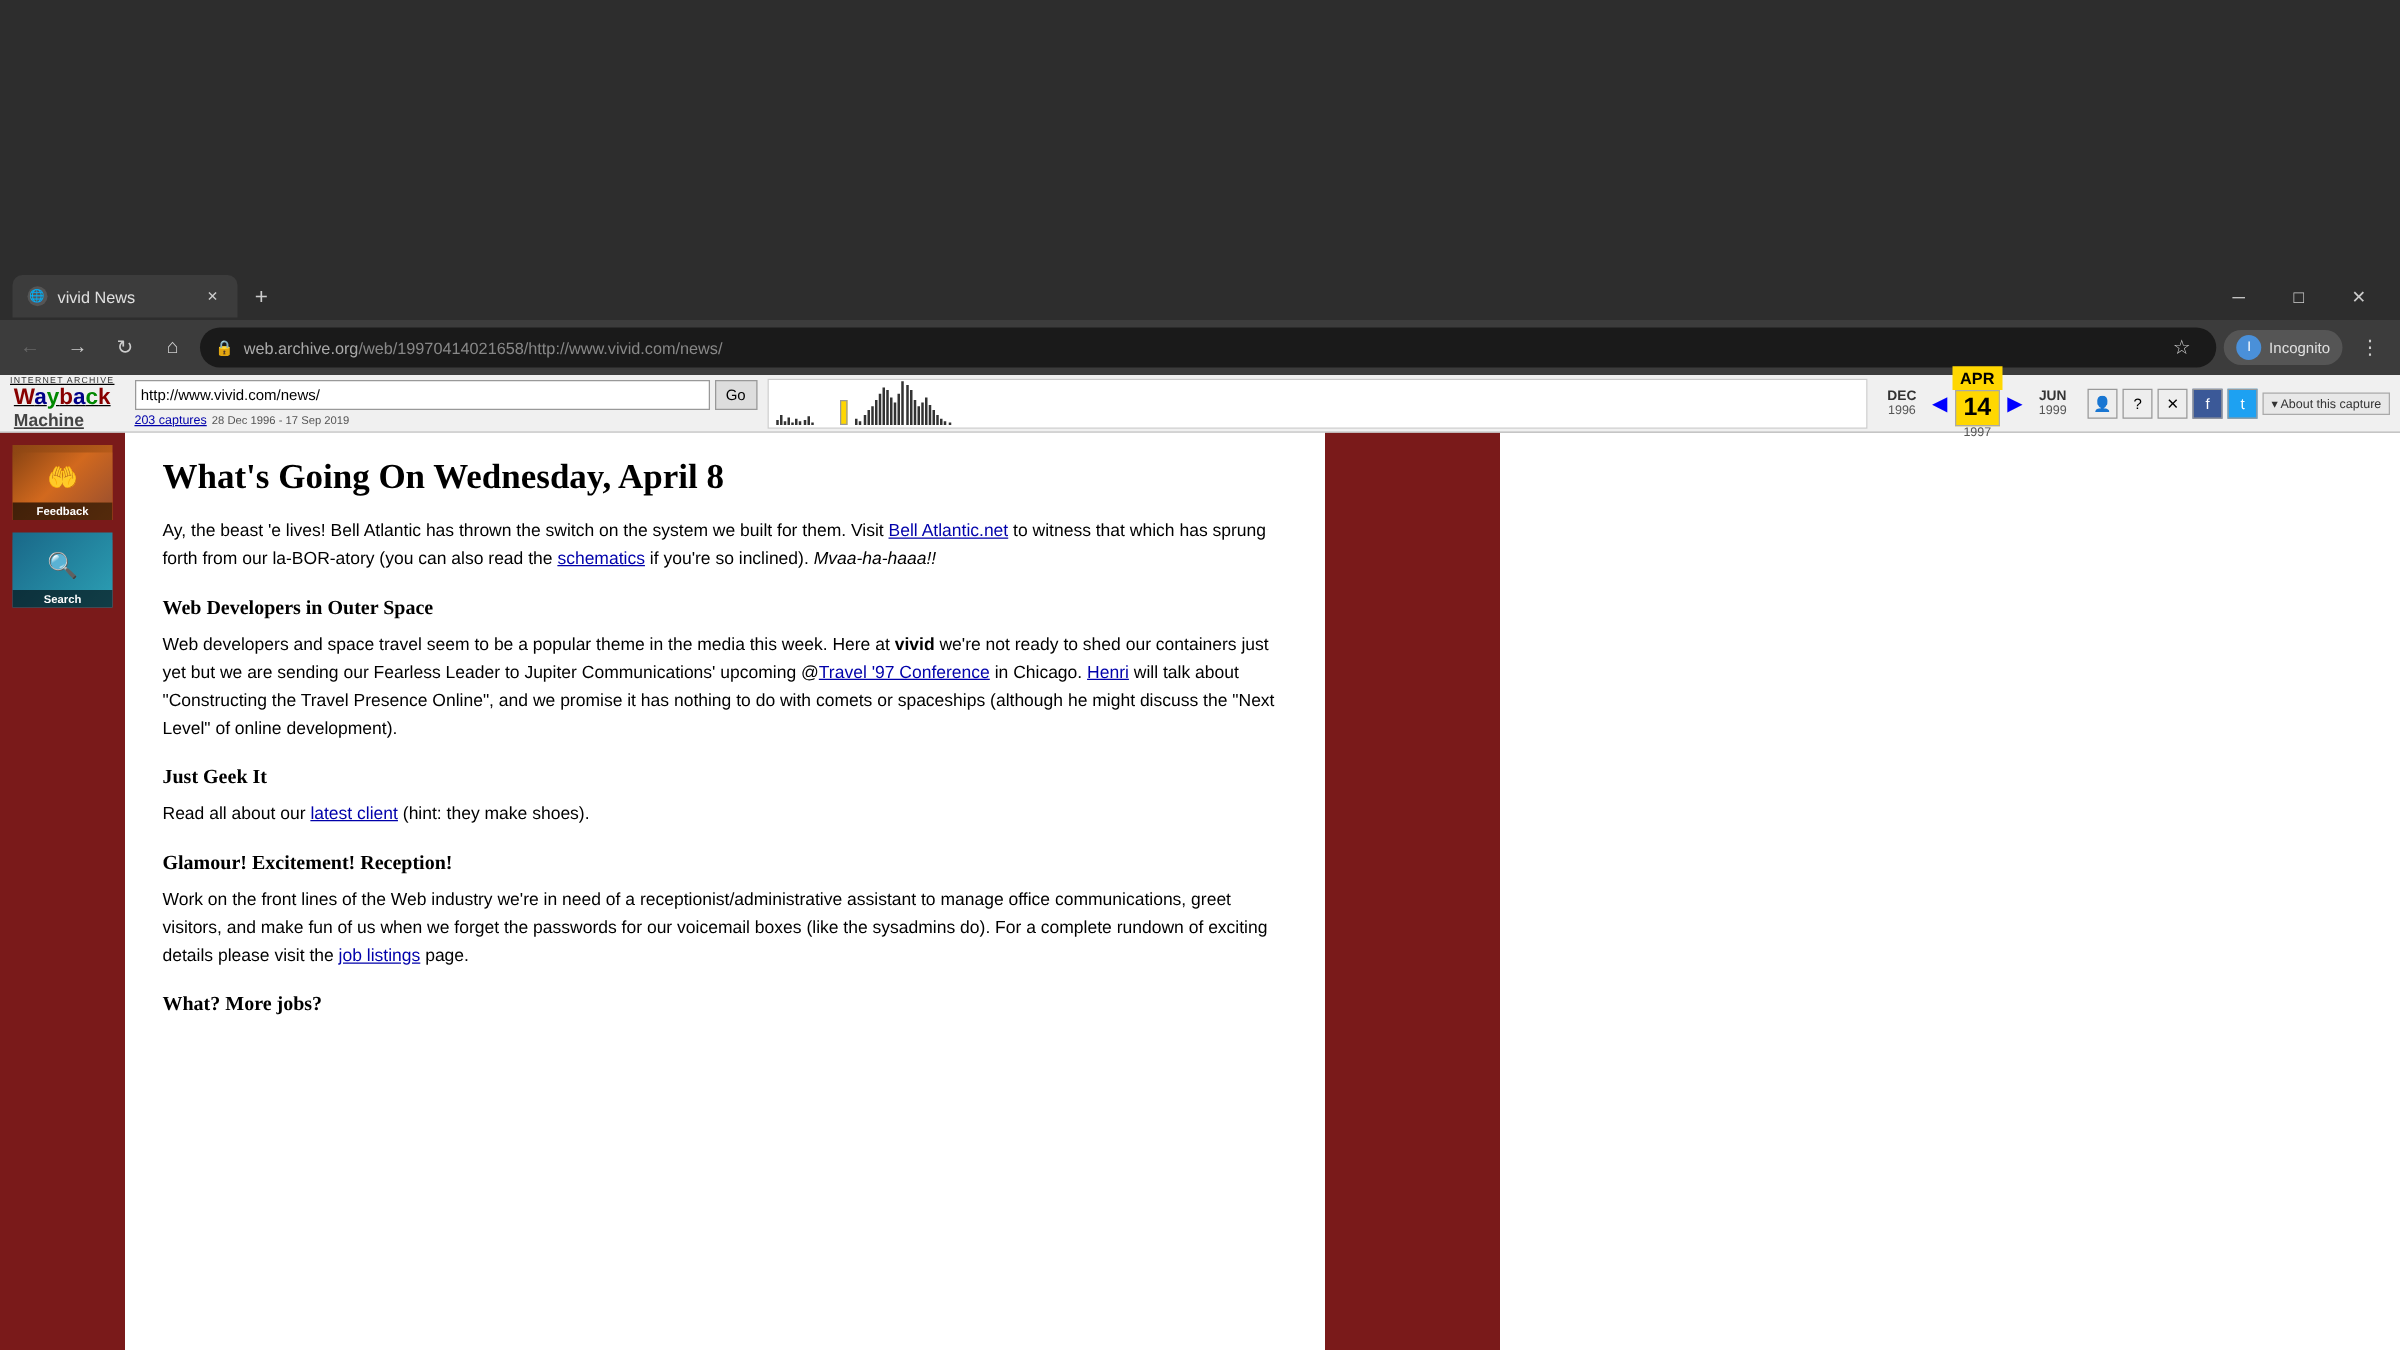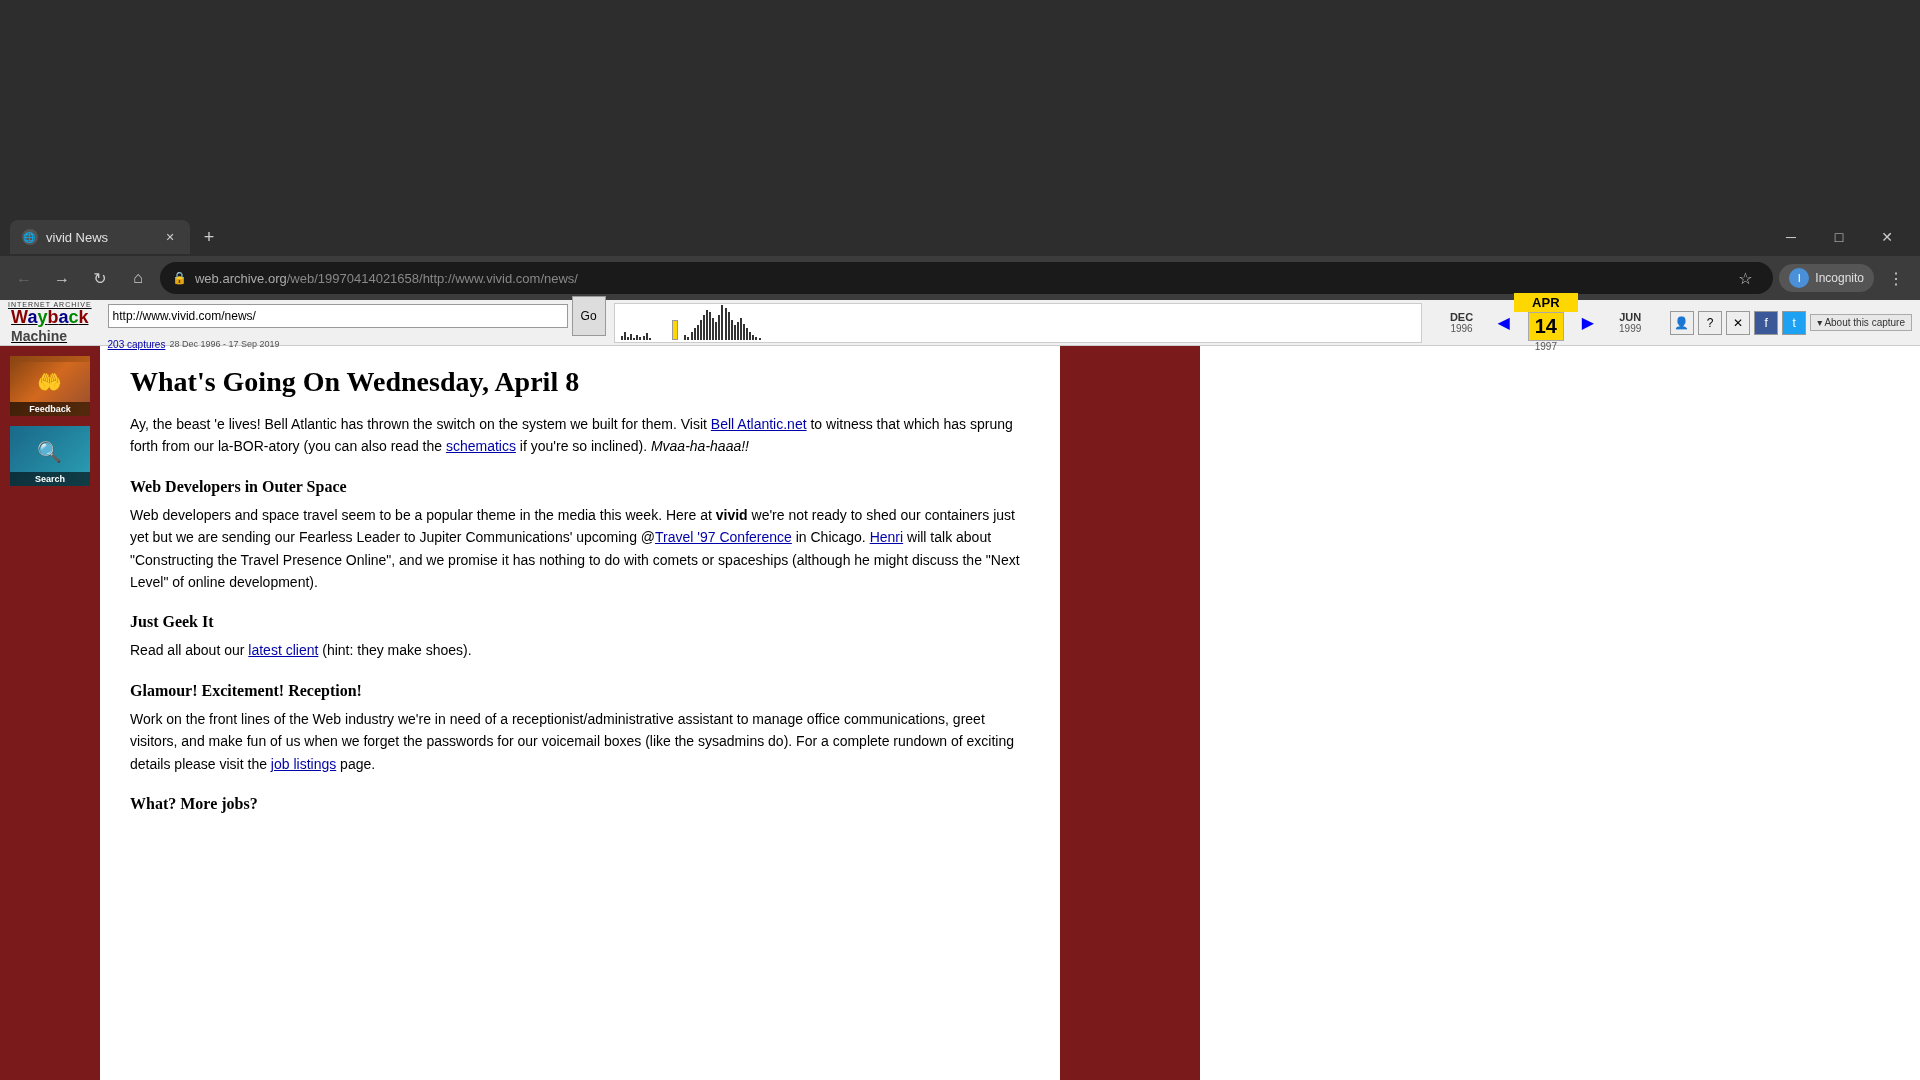--- a/index.html
+++ b/index.html
@@ -204,35 +204,35 @@
       font-size: 12px;
       padding: 2px 4px;
     }
 
     .wayback-go-btn {
       background: #ddd;
       border: 1px solid #999;
       padding: 2px 8px;
       font-size: 12px;
       cursor: pointer;
-      height: 40px;
+      height: 24px;
     }
 
     .calendar-nav {
       display: flex;
       align-items: center;
       gap: 2px;
     }
 
     .month-label {
       font-size: 11px;
       font-weight: bold;
       text-align: center;
       color: #333;
-      width: 64px;
+      width: 40px;
     }
 
     .month-label.current {
       background: #ffd700;
       color: #000;
       padding: 2px 4px;
       font-size: 13px;
     }
 
     .cal-day {

